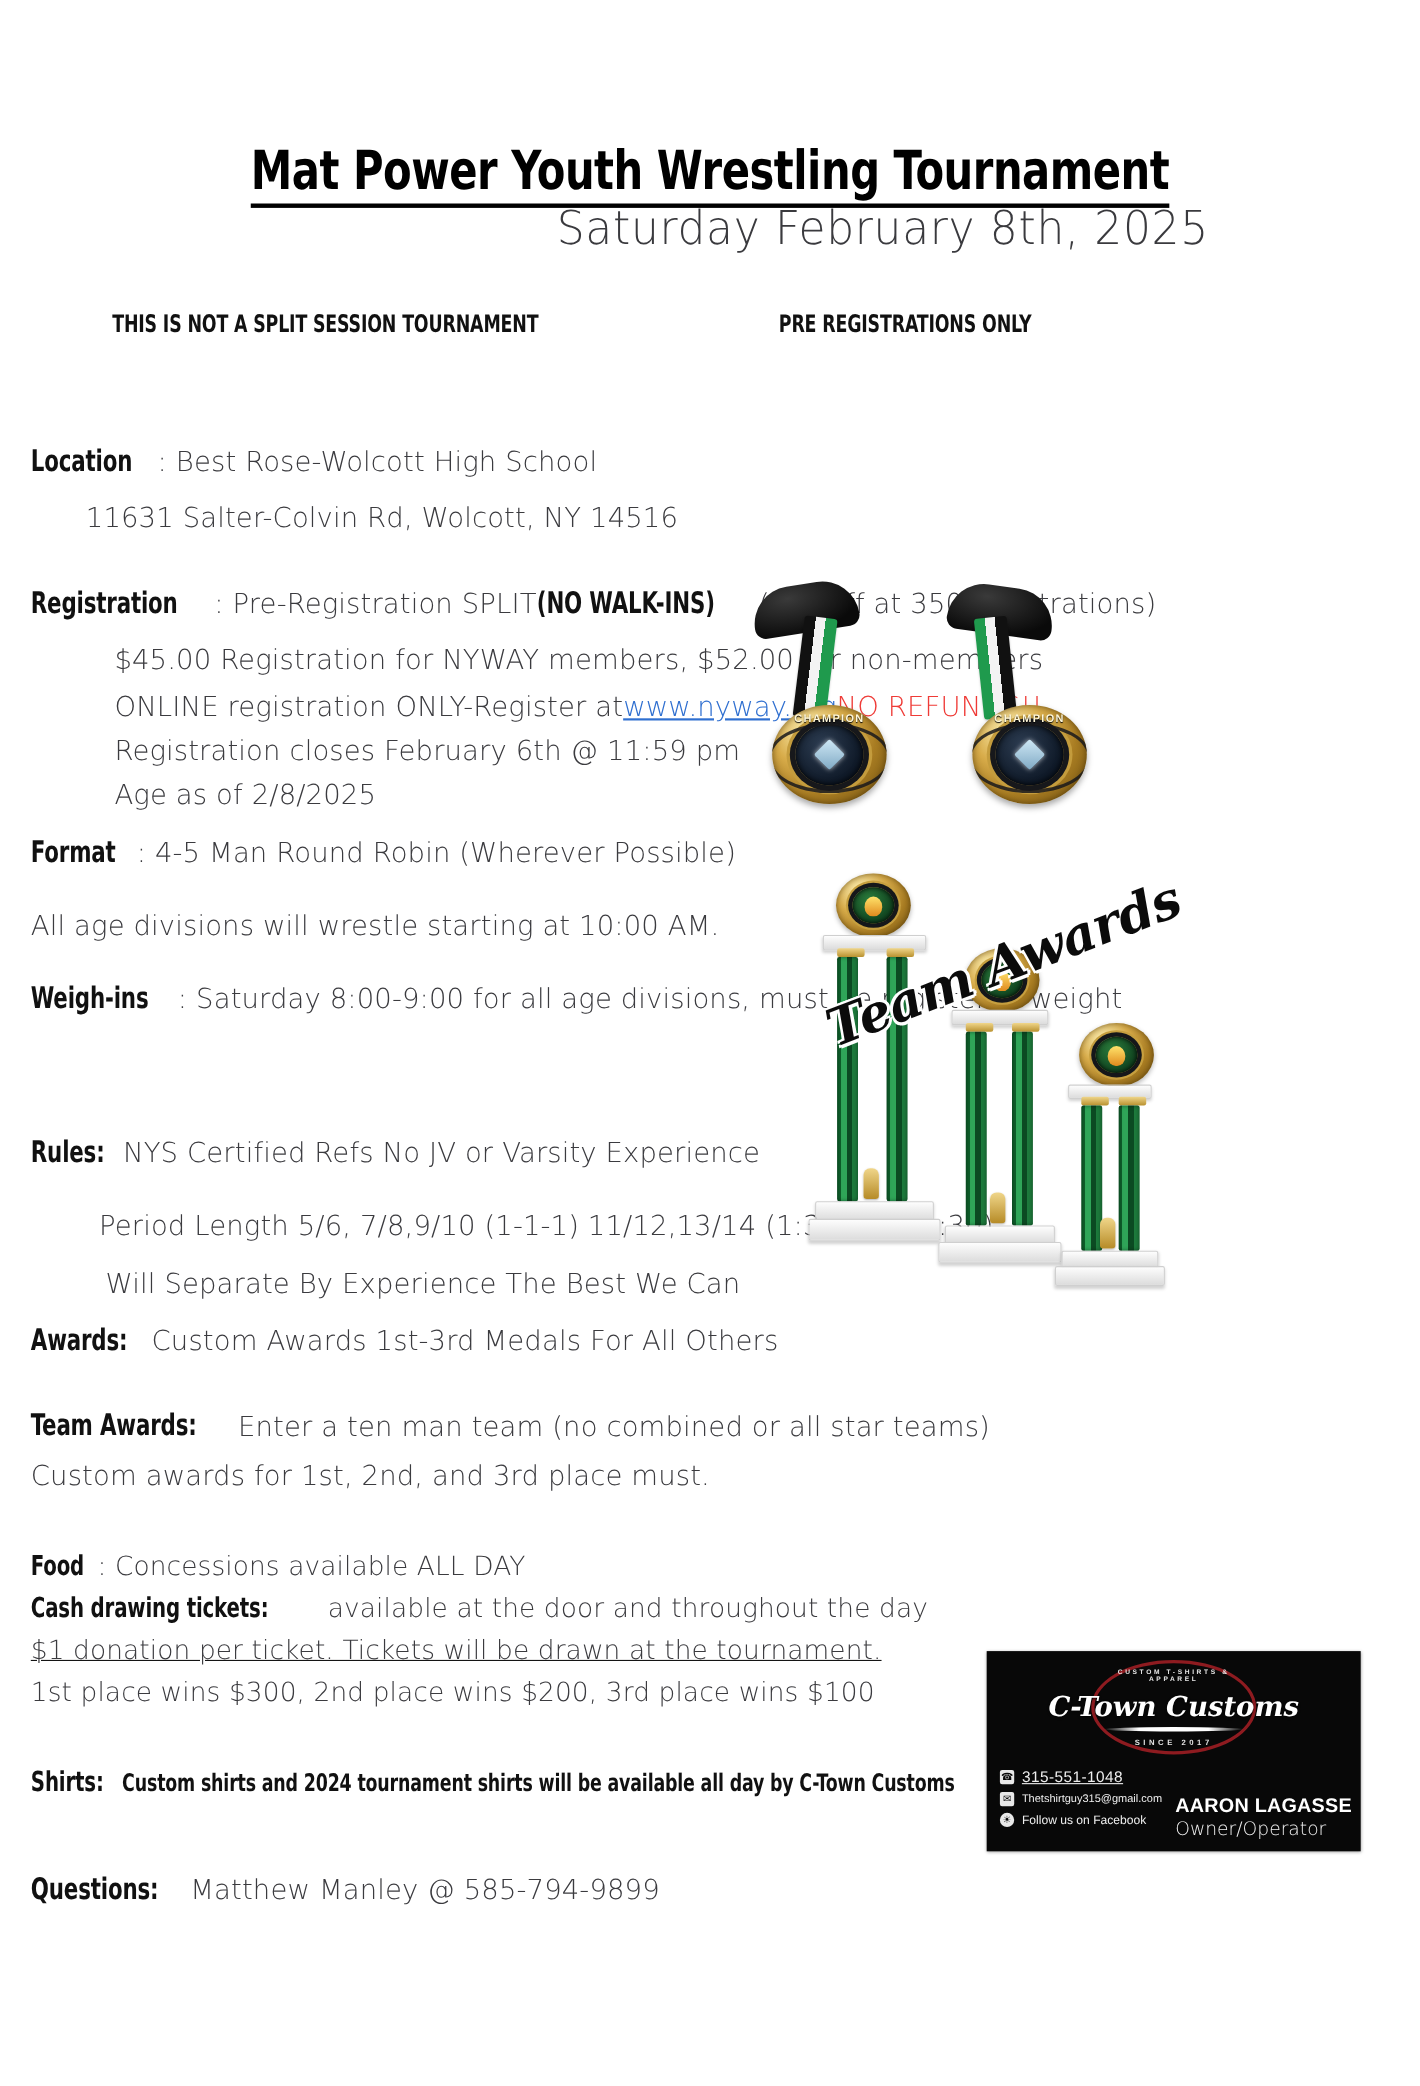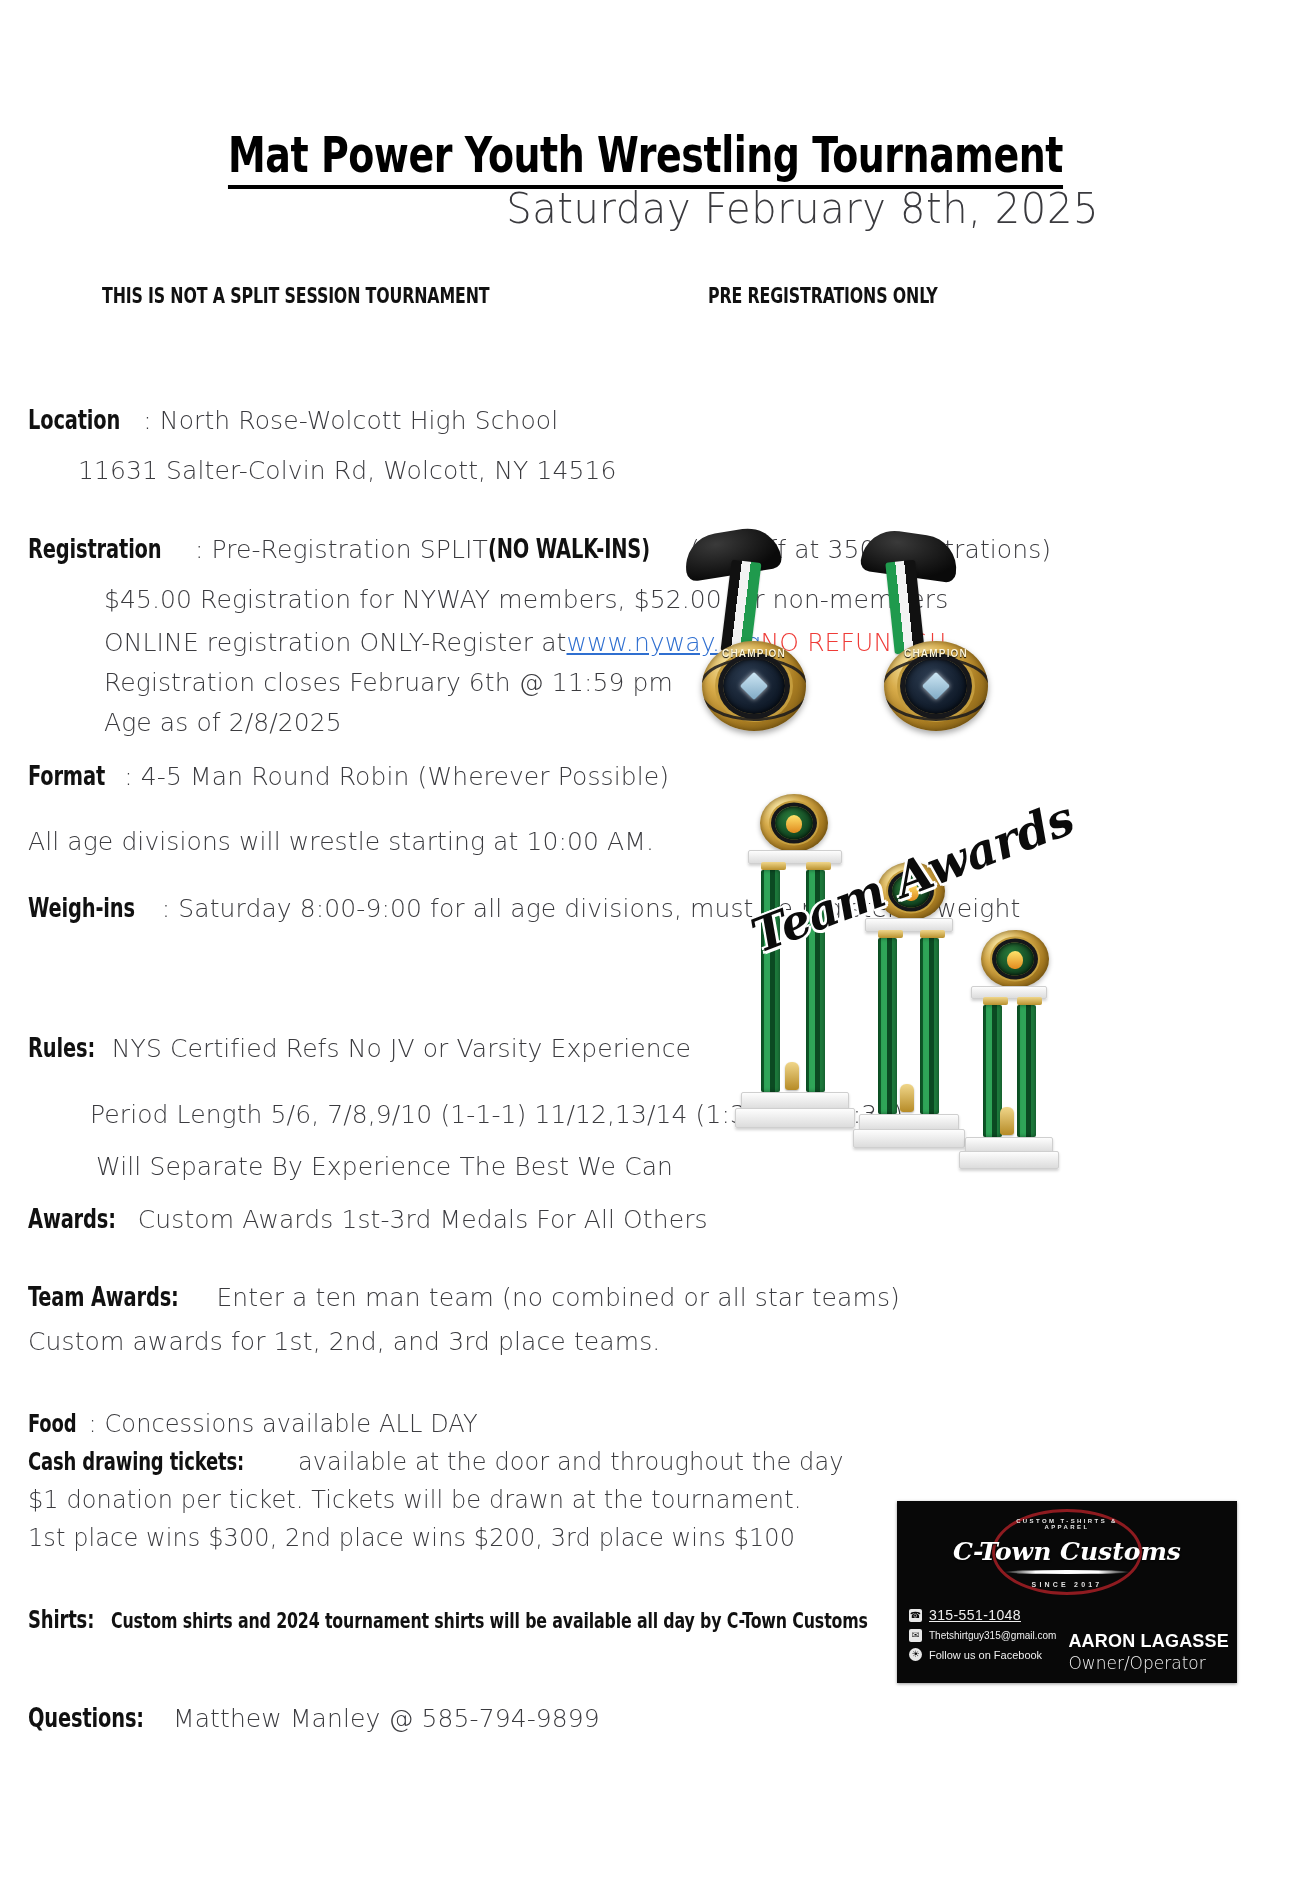--- a/index.html
+++ b/index.html
@@ -171,21 +171,21 @@
   <div class="subtitle-wrap">
     <span class="subtitle">Saturday February 8th, 2025</span>
   </div>
 
   <div class="banner">
     <span class="cond b1">THIS IS NOT A SPLIT SESSION TOURNAMENT</span>
     <span class="cond b2">PRE REGISTRATIONS ONLY</span>
   </div>
 
   <div class="row" style="left:28px;top:404px;">
-    <span class="cond lbl">Location</span><span class="geo txt ln">: North Rose-Wolcott High School</span>
+    <span class="cond lbl">Location</span><span class="geo txt ln">: Best Rose-Wolcott High School</span>
   </div>
   <div class="row" style="left:78px;top:456px;">
     <span class="geo txt">11631 Salter-Colvin Rd, Wolcott, NY 14516</span>
   </div>
 
   <div class="row" style="left:28px;top:533px;">
     <span class="cond lbl">Registration</span><span class="geo txt ln">: Pre-Registration SPLIT </span><span class="cond lbl ln">(NO WALK-INS)</span><span class="geo txt ln"> (Cut-off at 350 registrations)</span>
   </div>
   <div class="row" style="left:104px;top:585px;">
     <span class="geo txt">$45.00 Registration for NYWAY members, $52.00 for non-members</span>
@@ -223,31 +223,31 @@
   </div>
 
   <div class="row" style="left:28px;top:1203px;">
     <span class="cond lbl">Awards:</span><span class="geo txt ln"> Custom Awards 1st-3rd Medals For All Others</span>
   </div>
 
   <div class="row" style="left:28px;top:1281px;">
     <span class="cond lbl">Team Awards:</span><span class="geo txt ln"> Enter a ten man team (no combined or all star teams)</span>
   </div>
   <div class="row" style="left:28px;top:1327px;">
-    <span class="geo txt">Custom awards for 1st, 2nd, and 3rd place teams.</span>
+    <span class="geo txt">Custom awards for 1st, 2nd, and 3rd place must.</span>
   </div>
 
   <div class="row" style="left:28px;top:1447px;">
     <span class="cond lbl-sm">Cash drawing tickets:</span><span class="geo txt-sm ln"> available at the door and throughout the day</span>
   </div>
 
   <div class="row" style="left:28px;top:1409px;">
     <span class="cond lbl-sm">Food</span><span class="geo txt-sm ln">: Concessions available ALL DAY</span>
   </div>
-  <div class="row" style="left:28px;top:1486px;">
+  <div class="row" style="left:28px;top:1486px;text-decoration:underline;">
     <span class="geo txt-sm">$1 donation per ticket. Tickets will be drawn at the tournament.</span>
   </div>
   <div class="row" style="left:28px;top:1524px;">
     <span class="geo txt-sm">1st place wins $300, 2nd place wins $200, 3rd place wins $100</span>
   </div>
 
   <div class="row" style="left:28px;top:1605px;">
     <span class="cond lbl-sm">Shirts:</span><span class="cond lbl-sm ln" style="font-size:22px;">Custom shirts and 2024 tournament shirts will be available all day by C-Town Customs</span>
   </div>
 

